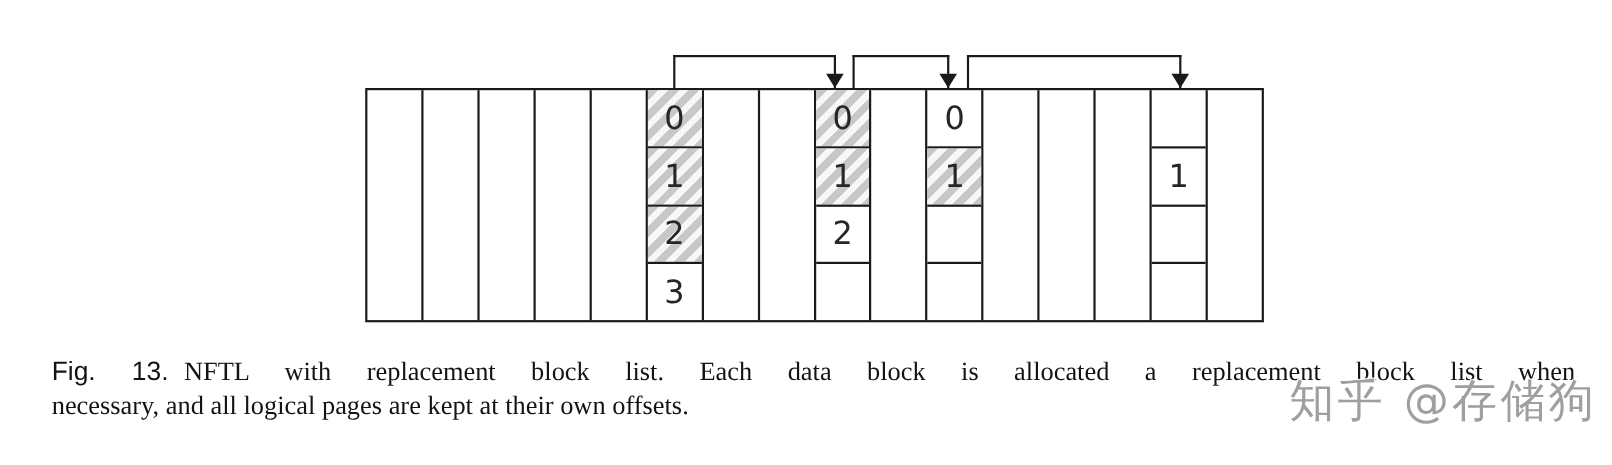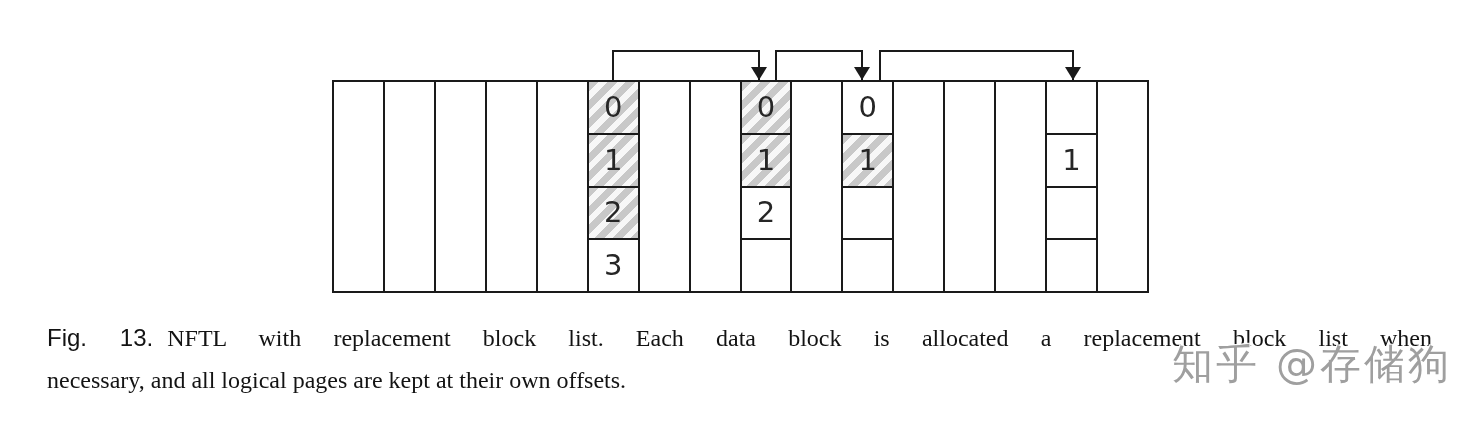--- a/index.html
+++ b/index.html
@@ -85,21 +85,21 @@
   .cap-line1 {
     text-align: justify;
     text-align-last: justify;
   }
   .fig-label {
     font-family: "Liberation Sans", sans-serif;
     padding-right: 14px;
   }
   .cap-line2 {
     text-align: left;
-    margin-top: 12px;
+    margin-top: 1px;
   }
 
   
   .watermark {
     position: absolute;
     left: 1148px; top: 337px;
     font-family: "DejaVu Sans", sans-serif;
     font-size: 41px;
     letter-spacing: 3px;
     color: #9f9f9f;

